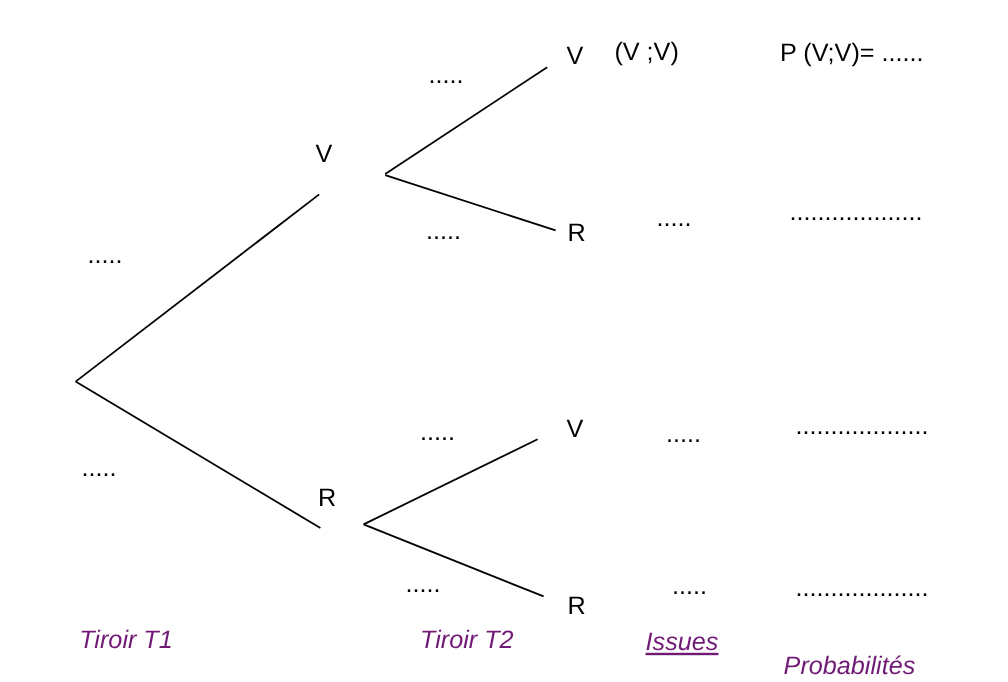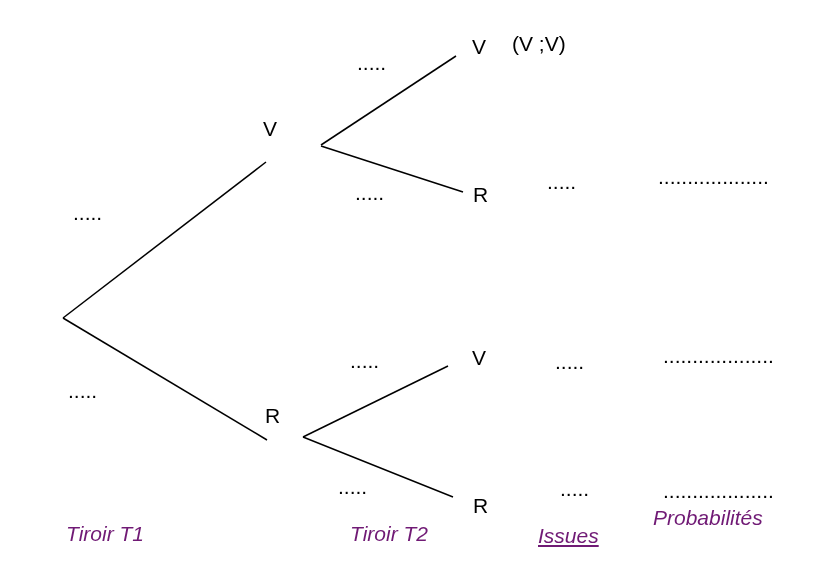--- a/index.html
+++ b/index.html
@@ -65,22 +65,23 @@
   <span class="lbl" style="left:472px; top:36px;">V</span>
   <span class="lbl" style="left:473px; top:184px;">R</span>
   <span class="lbl" style="left:472px; top:347px;">V</span>
   <span class="lbl" style="left:473px; top:495px;">R</span>
 
   <span class="lbl" style="left:512px; top:33px;">(V ;V)</span>
   <span class="lbl" style="left:547px; top:171px;">.....</span>
   <span class="lbl" style="left:555px; top:351px;">.....</span>
   <span class="lbl" style="left:560px; top:478px;">.....</span>
 
+  <span class="lbl" style="left:650px; top:34px;">P (V;V)= ......</span>
   <span class="lbl" style="left:658px; top:166px;">...................</span>
   <span class="lbl" style="left:663px; top:345px;">...................</span>
   <span class="lbl" style="left:663px; top:480px;">...................</span>
 
   <span class="hdr" style="left:66px;  top:523px;">Tiroir T1</span>
   <span class="hdr" style="left:318px; top:523px;margin-left:32px;">Tiroir T2</span>
   <span class="hdr" style="left:538px; top:525px;text-decoration:underline;">Issues</span>
-  <span class="hdr" style="left:653px; top:507px;">Probabilités</span>
+  <span class="hdr" style="left:653px; top:545px;">Probabilités</span>
 
 </div>
 
 </body></html>

